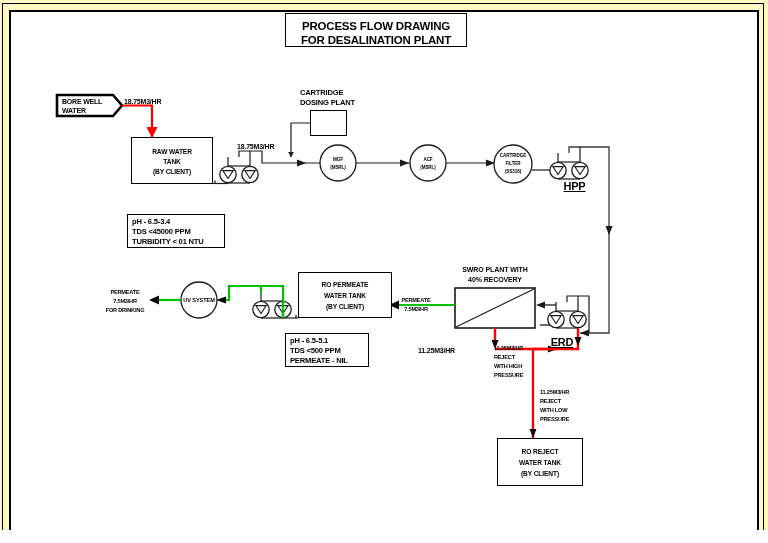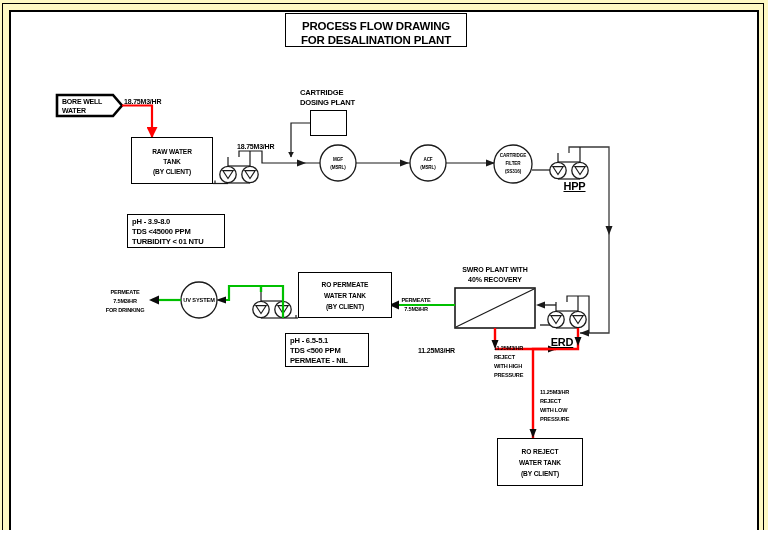--- a/index.html
+++ b/index.html
@@ -255,21 +255,21 @@
   <div class="lbl t-vessel" style="left:416px; top:157px; width:24px;">ACF</div>
   <div class="lbl t-vessel" style="left:416px; top:165px; width:24px;">(MSRL)</div>
 
   <div class="lbl t-vessel" style="left:496px; top:153px; width:34px;">CARTRIDGE</div>
   <div class="lbl t-vessel" style="left:496px; top:161px; width:34px;">FILTER</div>
   <div class="lbl t-vessel" style="left:496px; top:169px; width:34px;">(SS316)</div>
 
   <div class="lbl t-pump" style="left:556px; top:180px; width:37px;">HPP</div>
 
   <div class="box-thin" style="left:127px; top:214px; width:98px; height:34px;">
-    <div class="lbl t-spec" style="left:4px; top:2px;">pH - 3.9-8.0</div>
+    <div class="lbl t-spec" style="left:4px; top:2px;">pH - 6.5-3.4</div>
     <div class="lbl t-spec" style="left:4px; top:12px;">TDS &lt;45000 PPM</div>
     <div class="lbl t-spec" style="left:4px; top:22px;">TURBIDITY &lt; 01 NTU</div>
   </div>
 
   <div class="lbl t-vessel" style="left:450px; top:266px; width:90px; font-size:7px;">SWRO PLANT WITH</div>
   <div class="lbl t-vessel" style="left:450px; top:276px; width:90px; font-size:7px;">40% RECOVERY</div>
 
   <div class="box" style="left:298px; top:272px; width:94px; height:46px;">
     <div class="lbl t-vessel boxtext" style="top:8px; font-size:6.6px;">RO PERMEATE</div>
     <div class="lbl t-vessel boxtext" style="top:19px; font-size:6.6px;">WATER TANK</div>

